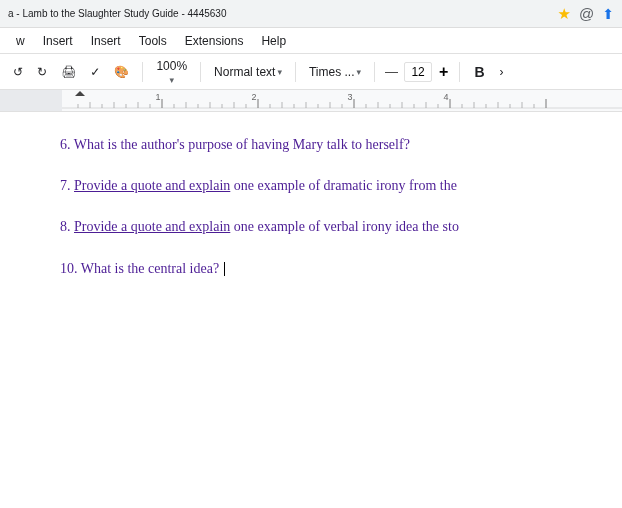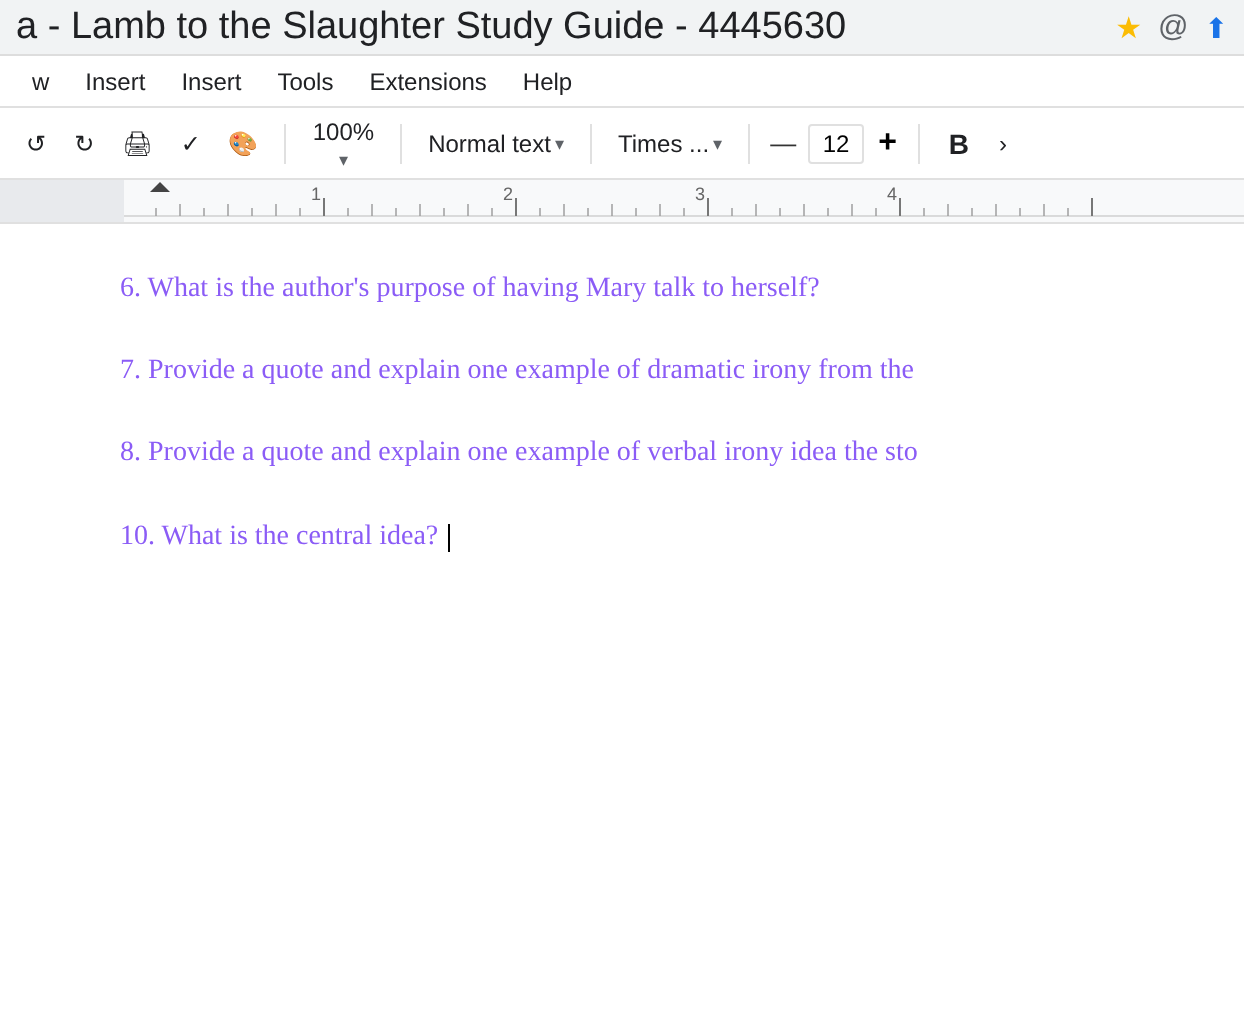--- a/index.html
+++ b/index.html
@@ -17,21 +17,21 @@
     .title-bar {
       background: #f1f3f4;
       padding: 4px 8px;
       display: flex;
       align-items: center;
       gap: 6px;
       border-bottom: 1px solid #ddd;
       height: 28px;
     }
     .title-bar-text {
-      font-size: 19px;
+      font-size: 10px;
       color: #202124;
       flex: 1;
     }
     .title-bar-icons {
       display: flex;
       gap: 8px;
       align-items: center;
     }
     .title-icon {
       color: #5f6368;
@@ -111,30 +111,31 @@
       position: relative;
       overflow: hidden;
     }
 
     
     .doc-content {
       padding: 20px 60px;
       font-family: 'Times New Roman', Times, serif;
       font-size: 14px;
       line-height: 1.8;
-      color: #8b5cf6;
+      color: #4c1d95;
       overflow-y: auto;
       height: calc(508px - 28px - 26px - 36px - 22px);
     }
 
     .question {
       margin-bottom: 16px;
     }
 
     .underline {
+      text-decoration: underline;
     }
 
     
     .text-cursor {
       display: inline-block;
       width: 1px;
       height: 14px;
       background: #000;
       vertical-align: text-bottom;
       margin-left: 1px;

